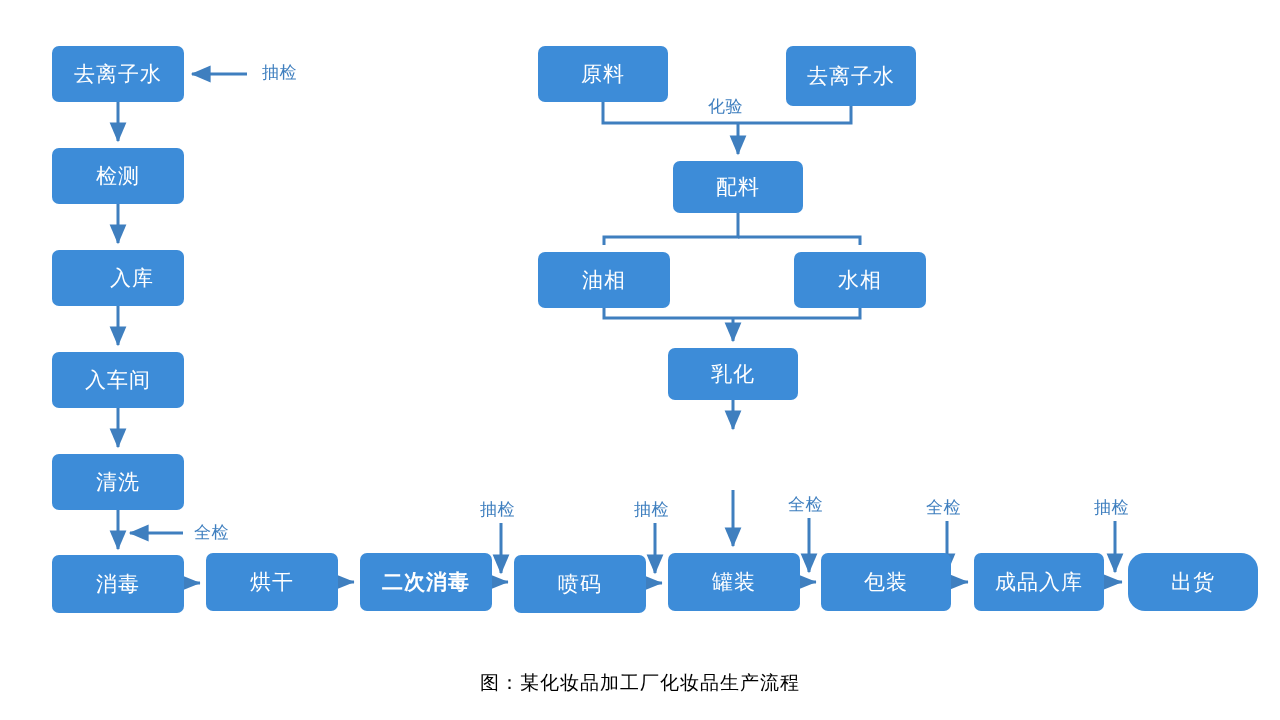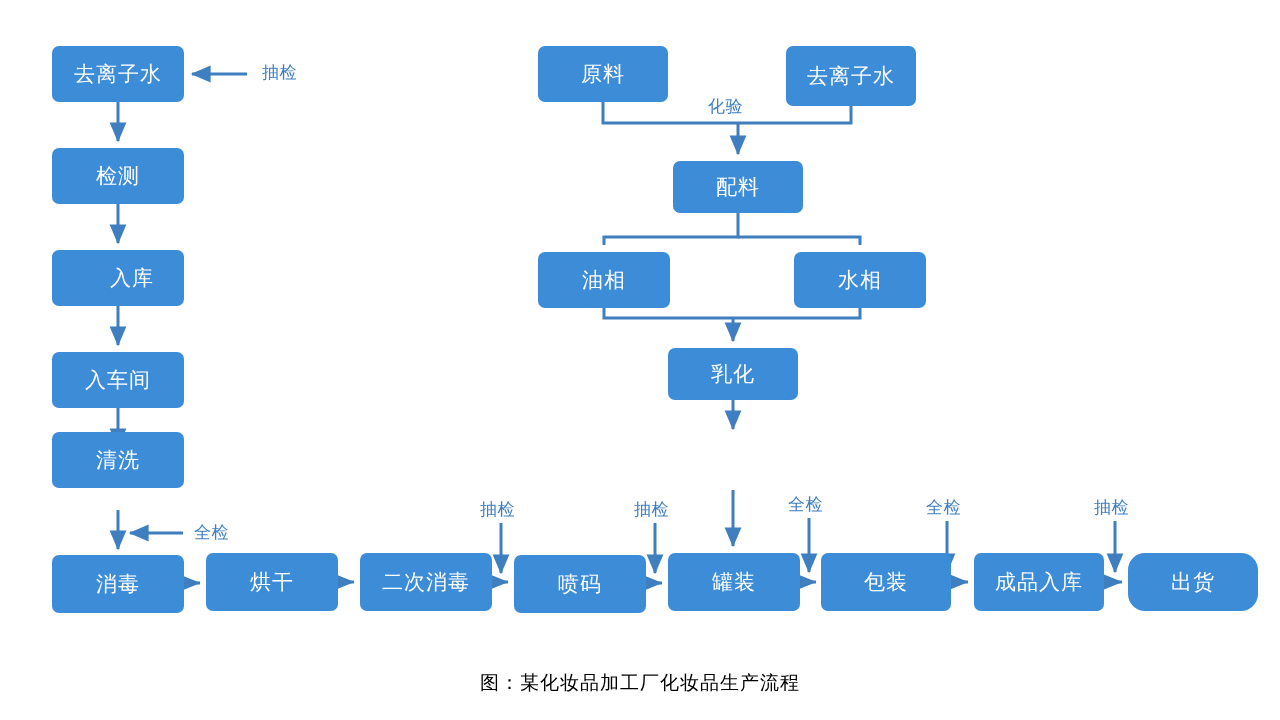--- a/index.html
+++ b/index.html
@@ -122,31 +122,31 @@
     </div>
   <div class="node" style="left:52px;top:148px;width:132px;height:56px;">
       <span>检测</span>
     </div>
   <div class="node" style="left:52px;top:250px;width:132px;height:56px;padding-left:28px;">
       <span>入库</span>
     </div>
   <div class="node" style="left:52px;top:352px;width:132px;height:56px;">
       <span>入车间</span>
     </div>
-  <div class="node" style="left:52px;top:432px;width:132px;height:56px;">
+  <div class="node" style="left:52px;top:454px;width:132px;height:56px;">
       <span>清洗</span>
     </div>
 
   <div class="node" style="left:52px;top:555px;width:132px;height:58px;text-align:right;">
       <span>消毒</span>
     </div>
   <div class="node" style="left:206px;top:553px;width:132px;height:58px;">
       <span>烘干</span>
     </div>
-  <div class="node" style="left:360px;top:553px;width:132px;height:58px;">
+  <div class="node" style="left:360px;top:553px;width:132px;height:58px;font-weight:bold;">
       <span>二次消毒</span>
     </div>
   <div class="node" style="left:514px;top:555px;width:132px;height:58px;">
       <span>喷码</span>
     </div>
   <div class="node" style="left:668px;top:553px;width:132px;height:58px;">
       <span>罐装</span>
     </div>
   <div class="node" style="left:821px;top:553px;width:130px;height:58px;">
       <span>包装</span>

